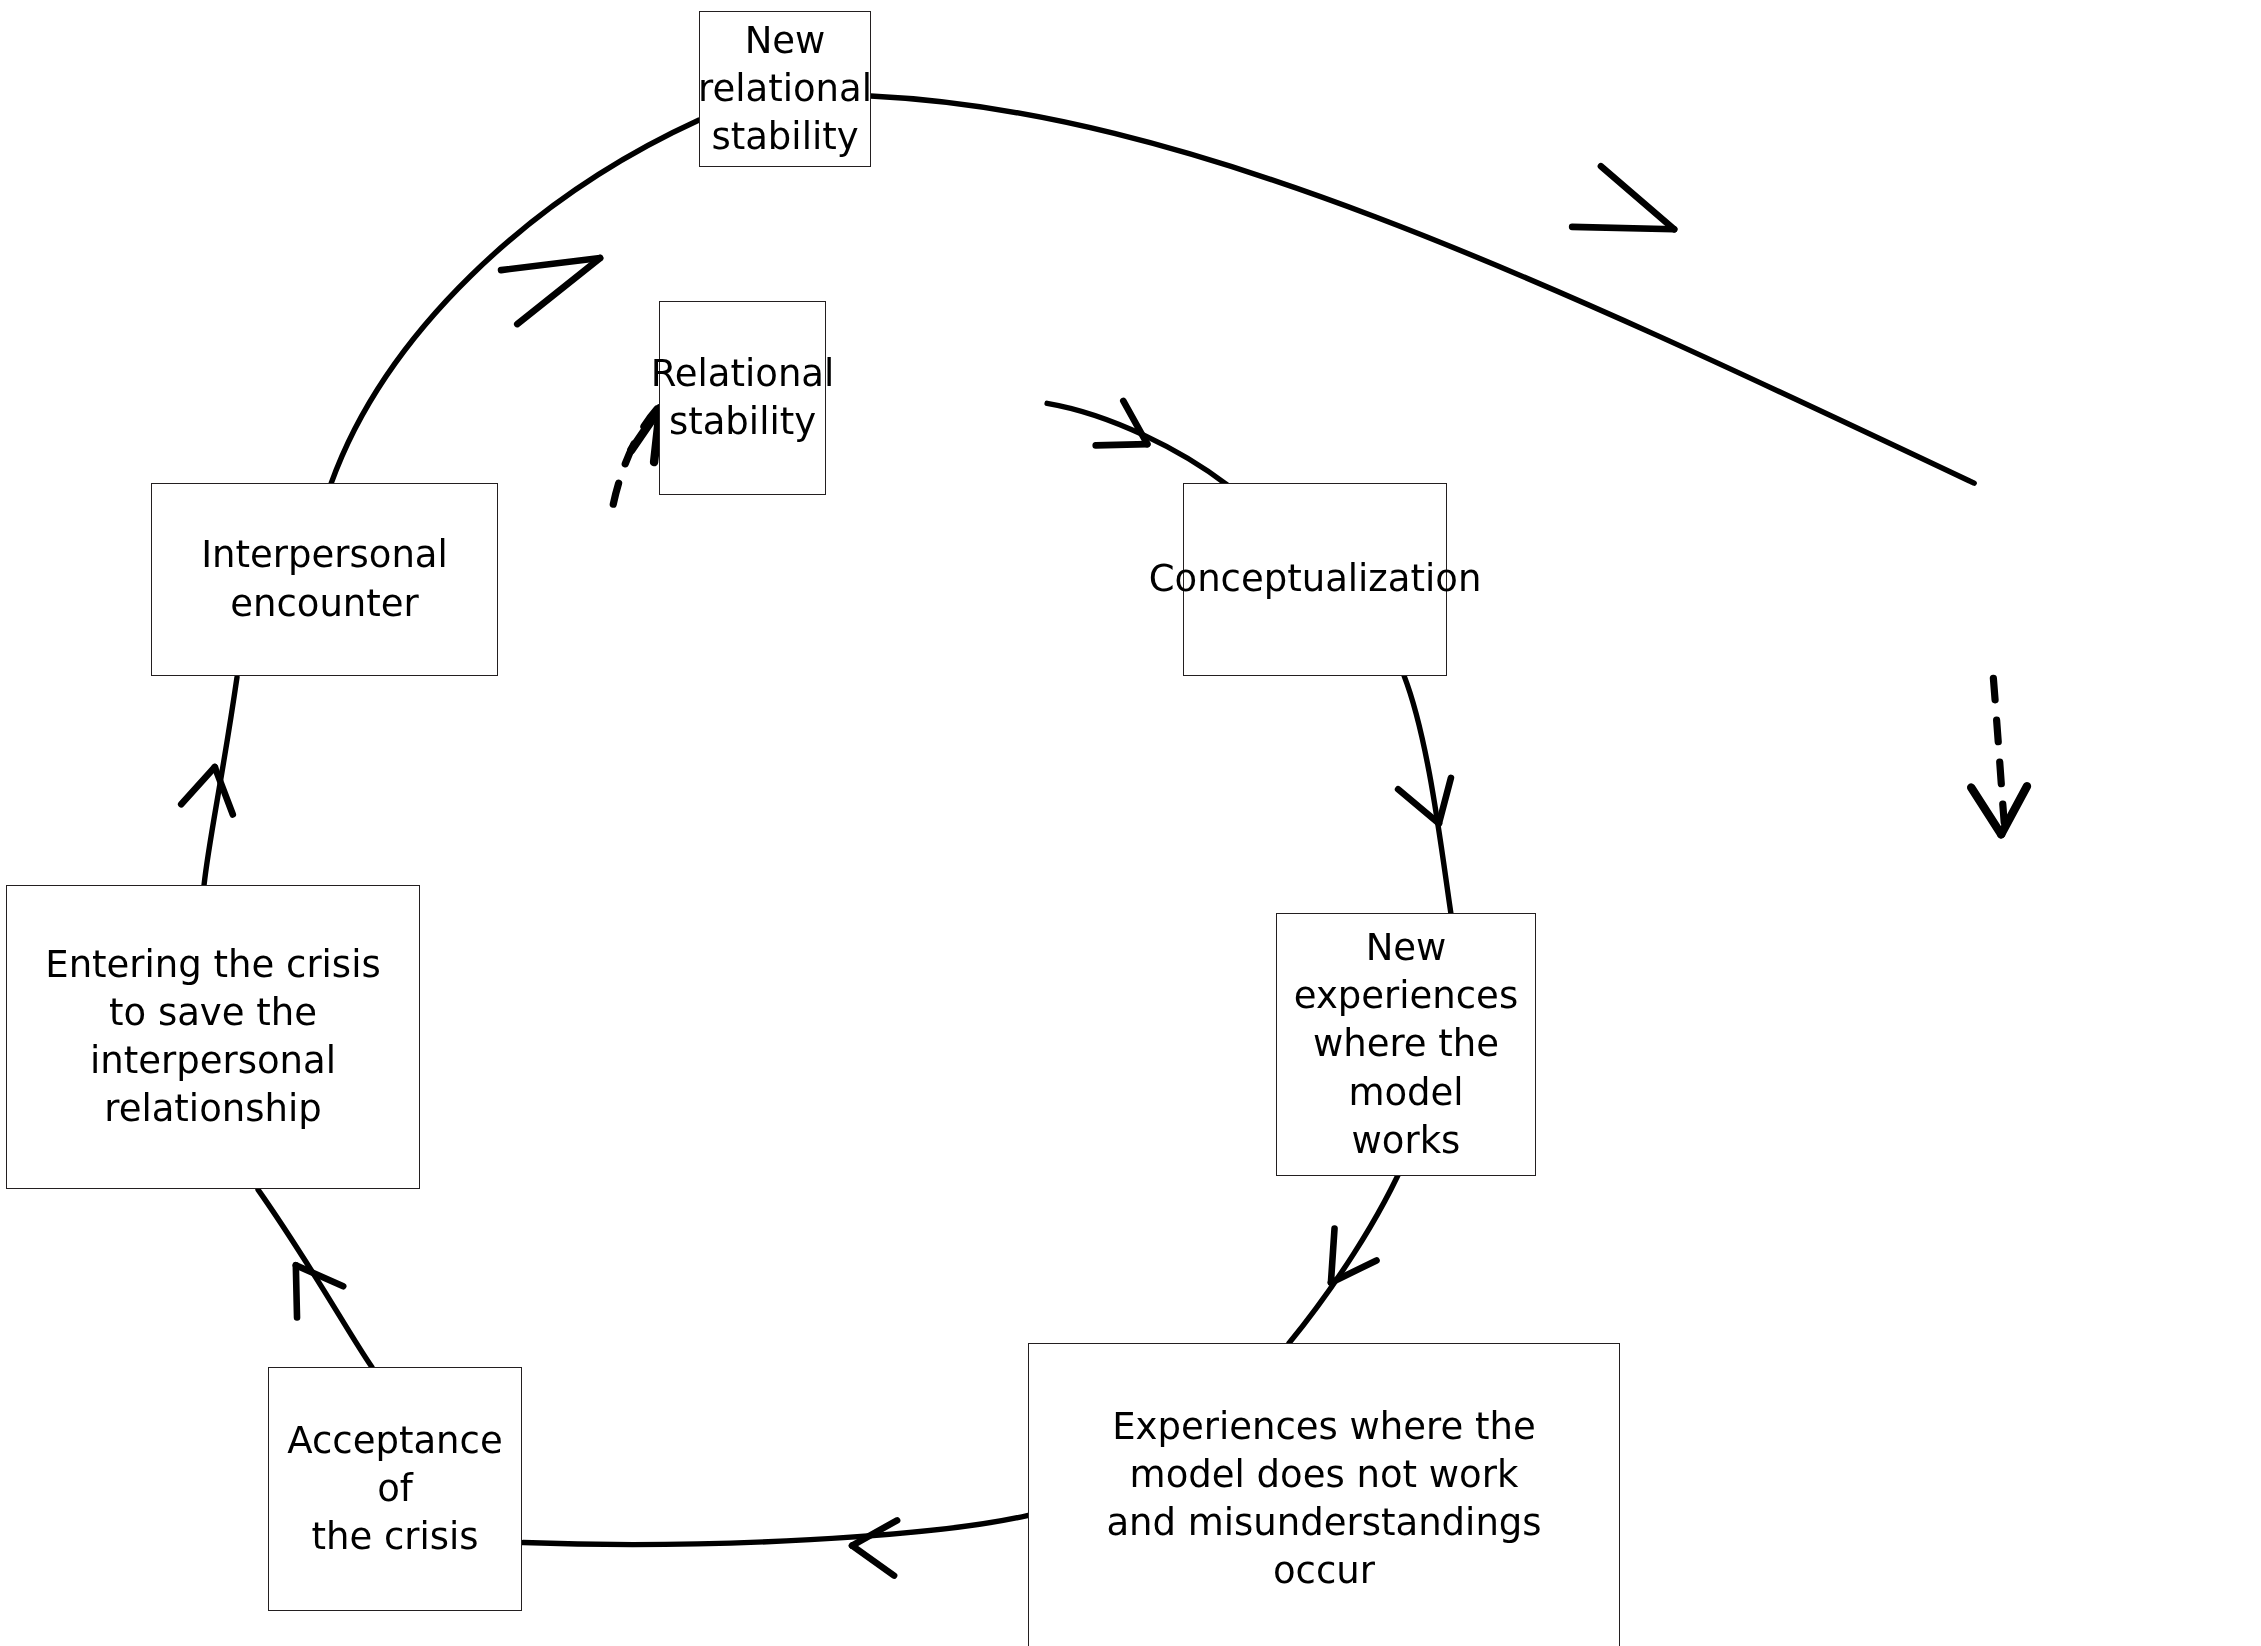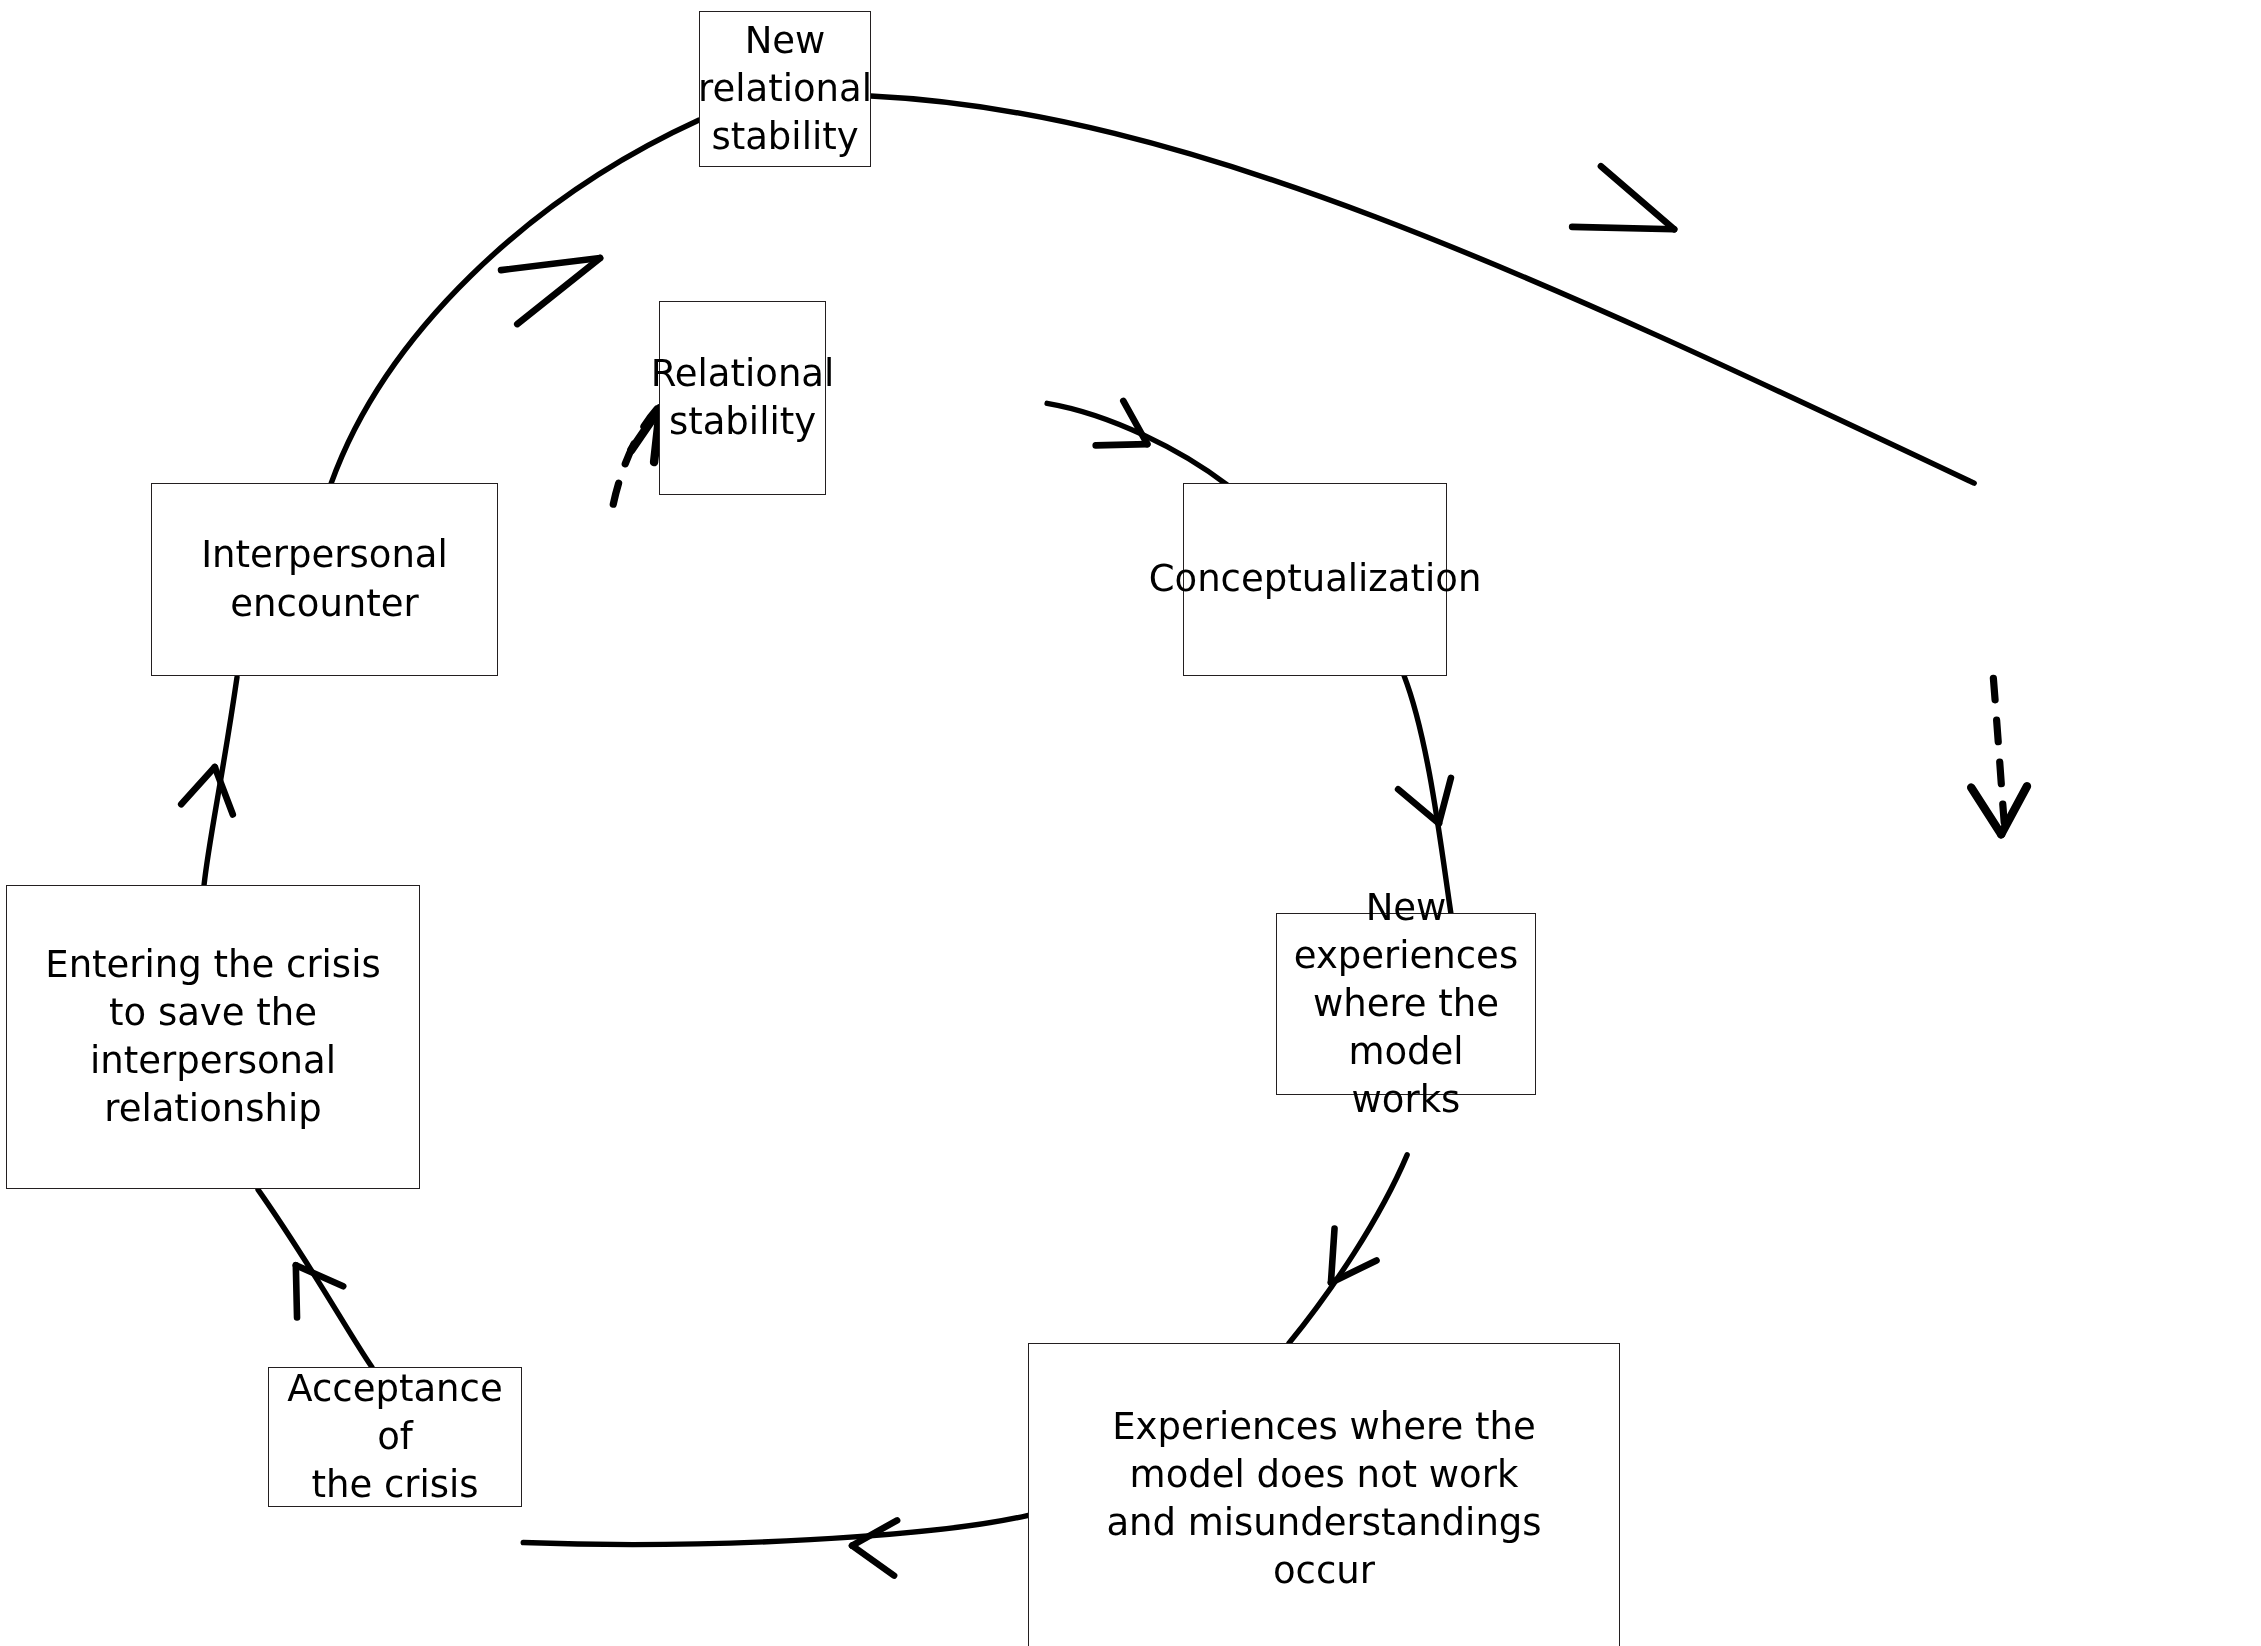--- a/index.html
+++ b/index.html
@@ -111,25 +111,25 @@
 encounter</div>
 
   <div class="node" style="left:1183px;top:483px;width:264px;height:193px;">Conceptualization</div>
 
 
   <div class="node" style="left:6px;top:885px;width:414px;height:304px;">Entering the crisis
 to save the
 interpersonal
 relationship</div>
 
-  <div class="node" style="left:1276px;top:913px;width:260px;height:182px;">New experiences
+  <div class="node" style="left:1276px;top:913px;width:260px;height:263px;">New experiences
 where the model
 works</div>
 
-  <div class="node" style="left:268px;top:1367px;width:254px;height:140px;">Acceptance of
+  <div class="node" style="left:268px;top:1367px;width:254px;height:244px;">Acceptance of
 the crisis</div>
 
   <div class="node" style="left:1028px;top:1343px;width:592px;height:312px;">Experiences where the
 model does not work
 and misunderstandings
 occur</div>
 
 </div>
 
 

